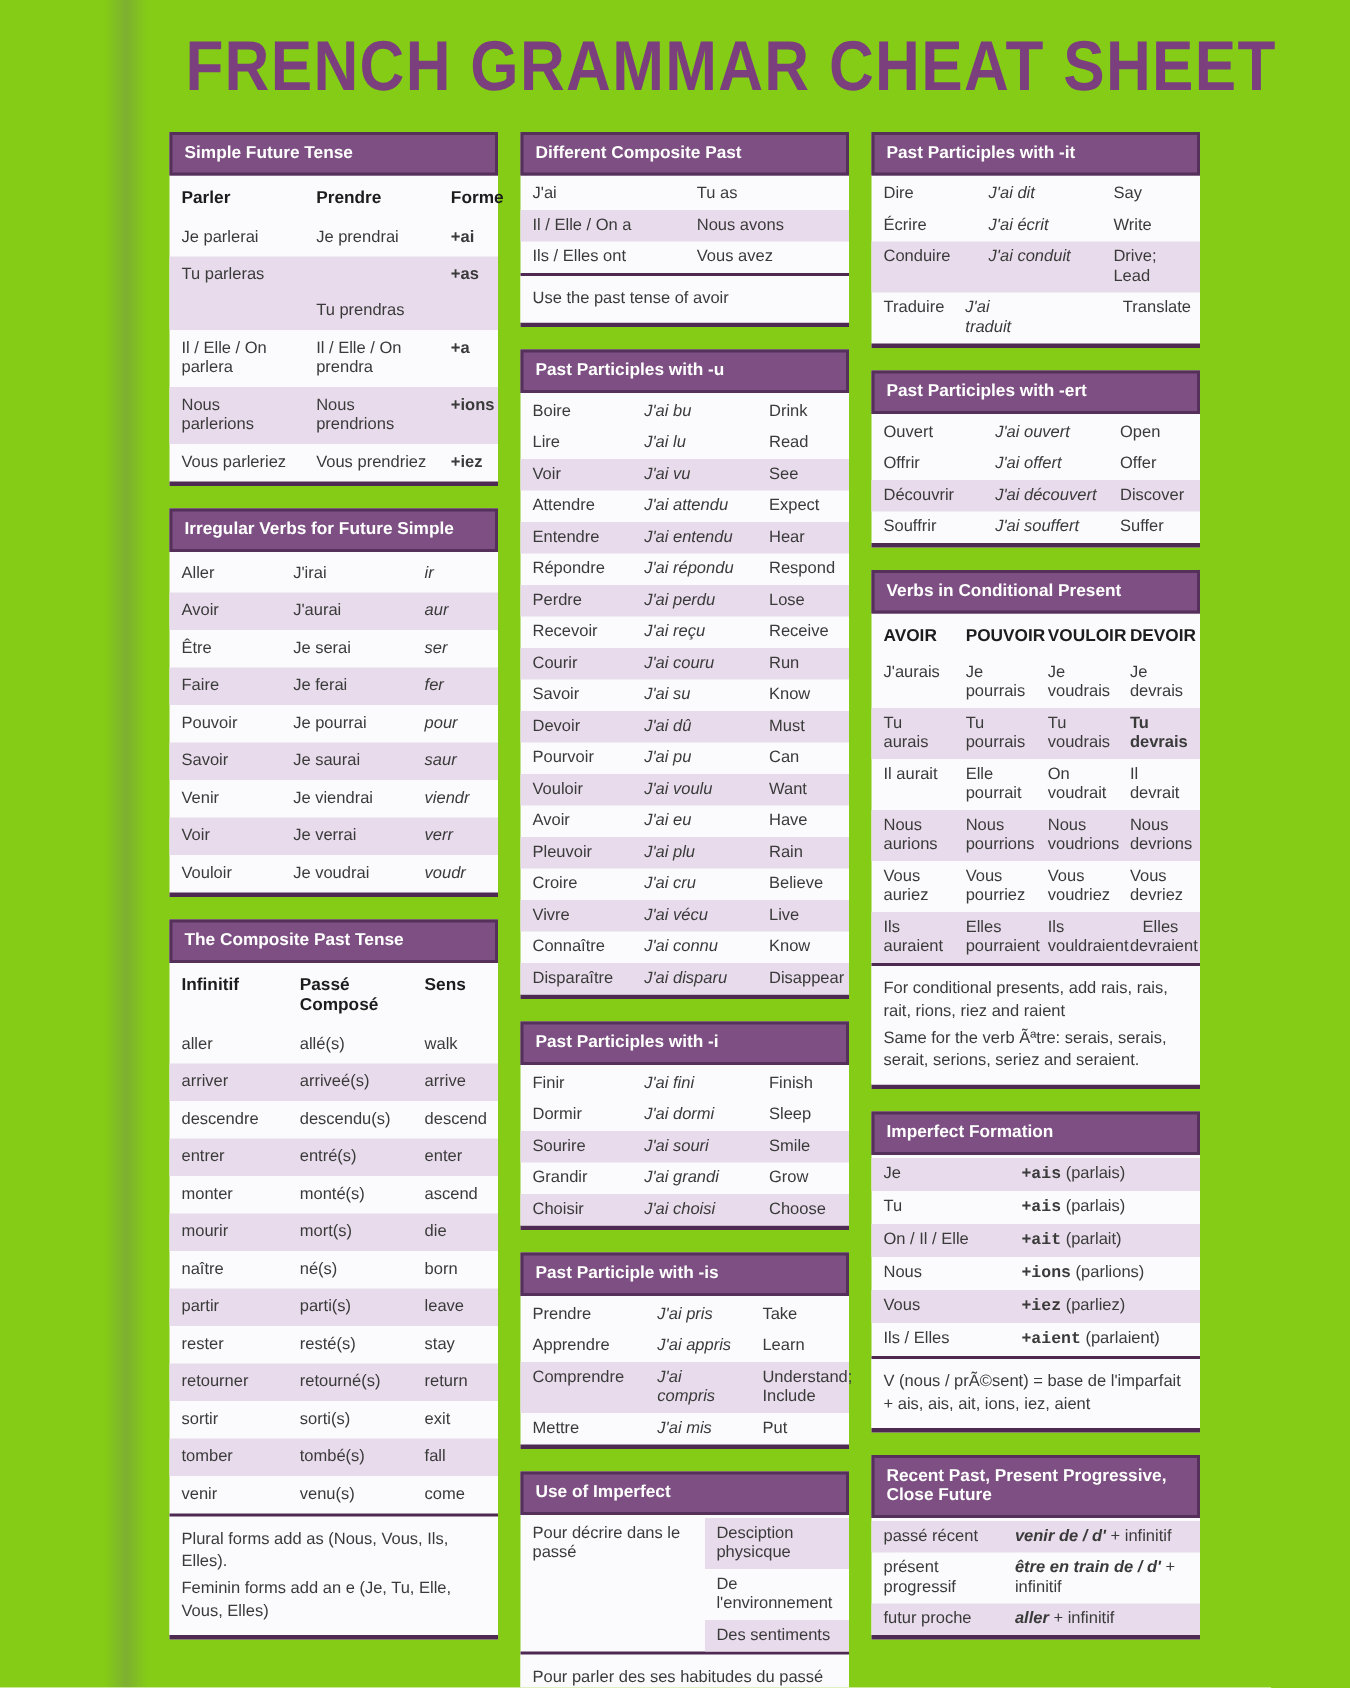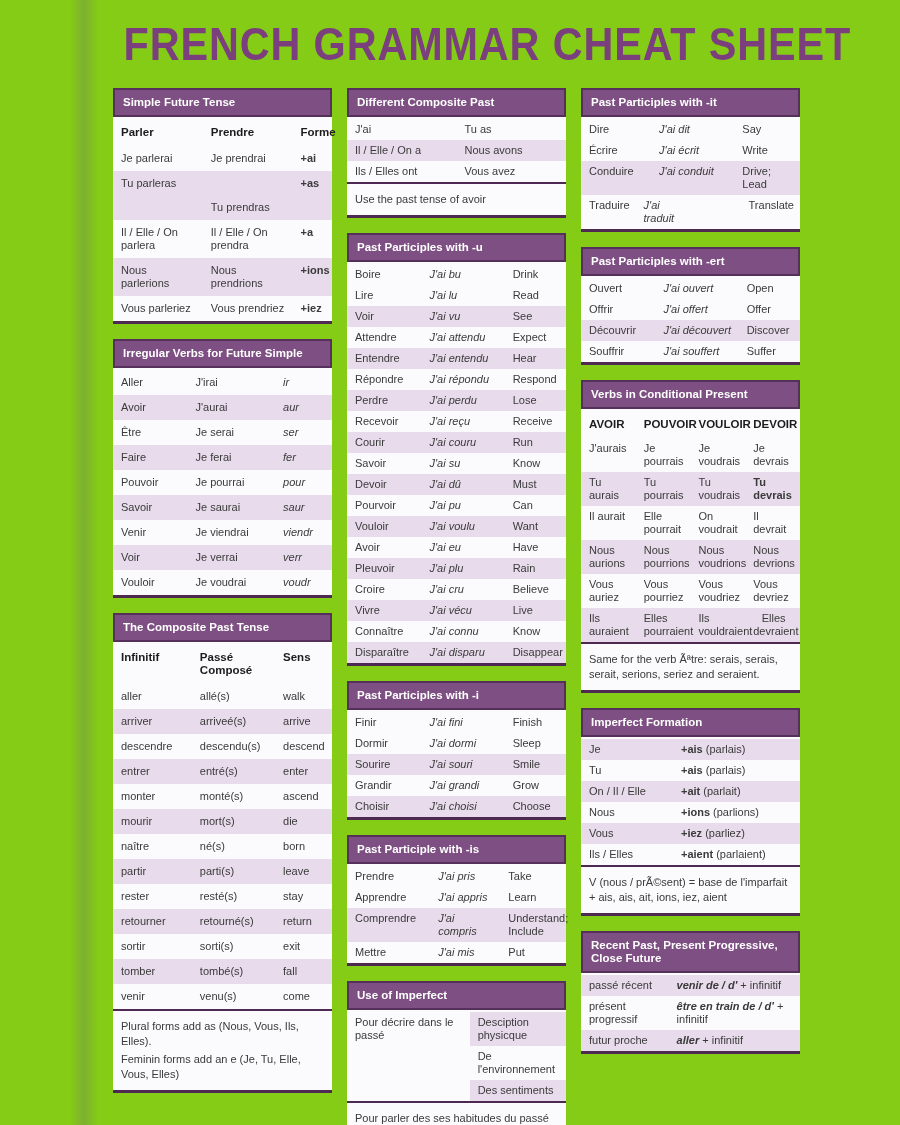--- a/index.html
+++ b/index.html
@@ -18,21 +18,21 @@
   .sec-body{padding-top:2px;}
   .row{display:flex;align-items:flex-start;}
   .cell{box-sizing:border-box;padding:4px 6px 4px 8px;font-size:11px;line-height:13px;color:#3a3a3a;}
   .col0 .cell{padding-top:6px;padding-bottom:6px;}
   .colhdr .cell{font-weight:bold;color:#1c1c1c;font-size:11.5px;padding-top:7px;padding-bottom:7px;}
   .stripe{background:#e8dcec;}
   .notes{border-top:2px solid #4e2a52;padding:5px 8px;background:#fbfafc;}
   .note-p{margin:3px 0;font-size:11px;line-height:15px;color:#3a3a3a;}
   .it{font-style:italic;}
   .bd{font-weight:bold;}
-  .seg-b{font-weight:bold;}
+  .seg-b{font-weight:bold;font-family:Liberation Mono, monospace;}
   .seg-bi{font-weight:bold;font-style:italic;}
 </style>
 </head>
 <body>
 
 <div class="page">
   <div class="curl"></div>
   <h1 class="title"><span class="title-inner">FRENCH GRAMMAR CHEAT SHEET</span></h1>
   <div class="cols">
     <div class="col col0" id="col0">
@@ -489,20 +489,21 @@
               <div class="cell" style="width: 25%;">Vous devriez</div>
             </div>
             <div class="row stripe">
               <div class="cell" style="width: 25%;">Ils auraient</div>
               <div class="cell" style="width: 25%;">Elles pourraient</div>
               <div class="cell" style="width: 25%;">Ils vouldraient</div>
               <div class="cell" style="width: 25%; text-align: center;">Elles devraient</div>
             </div>
           </div>
           <div class="notes">
+            <p class="note-p">For conditional presents, add rais, rais, rait, rions, riez and raient</p>
             <p class="note-p">Same for the verb Ãªtre: serais, serais, serait, serions, seriez and seraient.</p>
           </div>
         </div>
         <div class="section">
           <div class="sec-header">Imperfect Formation</div>
           <div class="sec-body">
             <div class="row stripe">
               <div class="cell" style="width: 42%;">Je</div>
               <div class="cell" style="width: 58%;"><span class="seg-b">+ais</span> (parlais)</div>
             </div>

